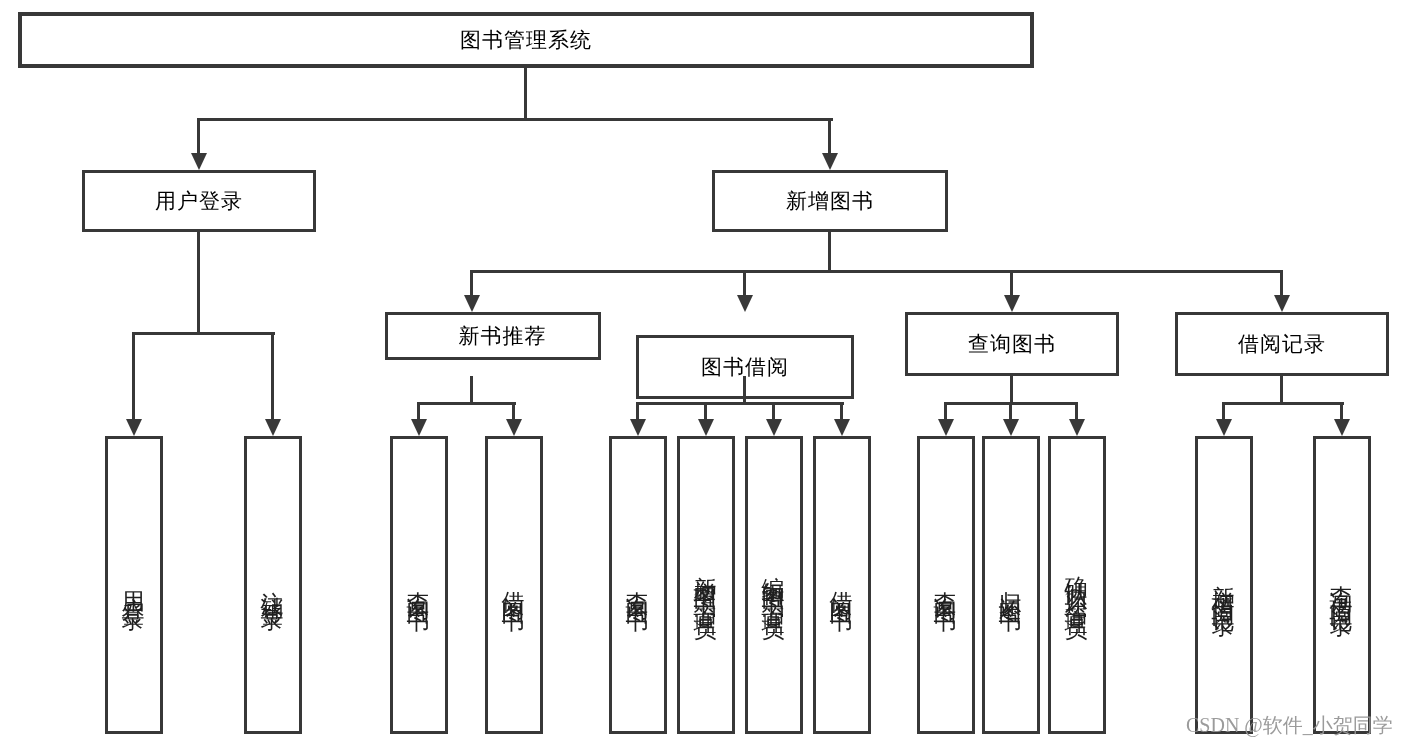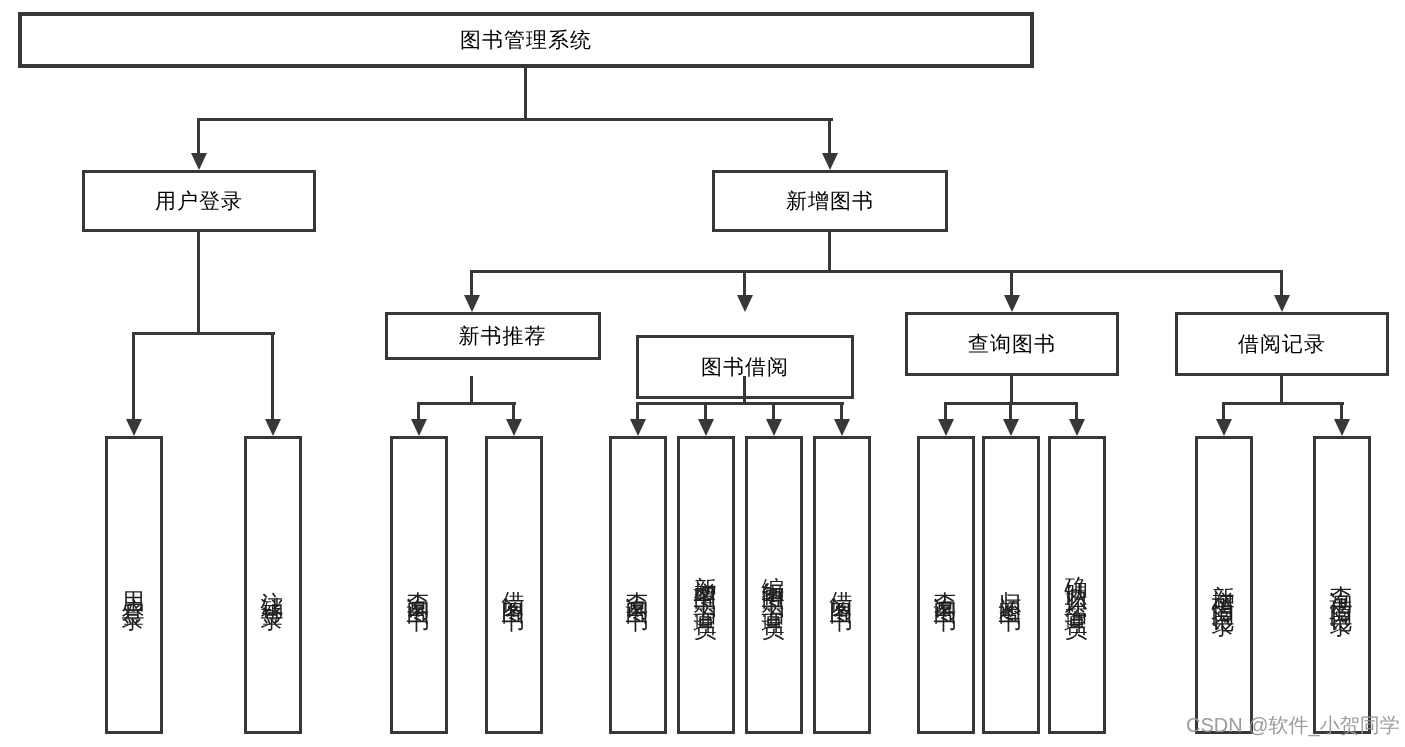--- a/index.html
+++ b/index.html
@@ -56,20 +56,21 @@
   }
 
   .watermark {
     position: absolute;
     left: 1186px;
     top: 712px;
     font-size: 20px;
     color: rgba(150, 150, 150, 0.95);
     white-space: nowrap;
     z-index: 5;
+    font-family: Liberation Serif, serif;
   }
 </style>
 </head>
 <body>
 
 <div class="canvas">
 
   <div class="box root" style="left:18px; top:12px; width:1016px; height:56px;">
     <span class="hlabel">图书管理系统</span>
   </div>

